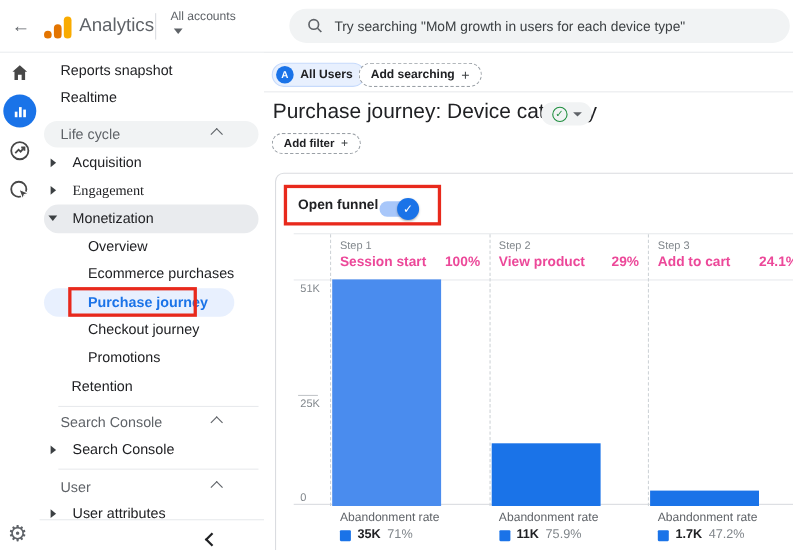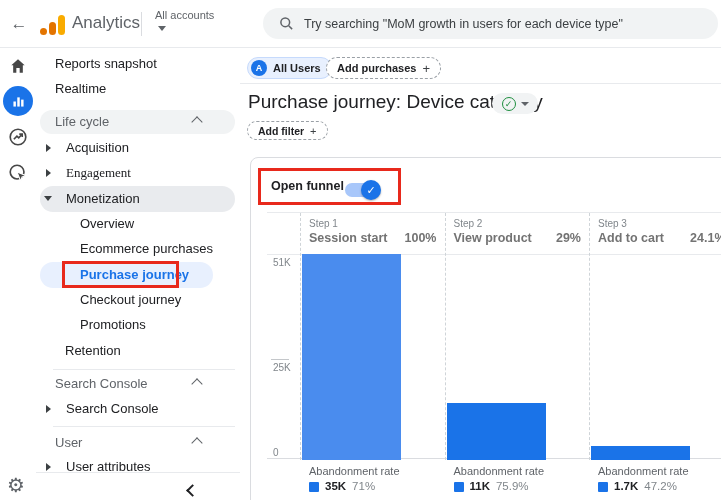--- a/index.html
+++ b/index.html
@@ -90,21 +90,21 @@
                  justify-content:center; cursor:pointer; box-shadow:0 1px 2px rgba(0,0,0,.3); }
 
   
   .funnel-table { position:absolute; left:16px; top:54px; width:504px; height:247px;
                   border-top:1px solid #e8eaed; border-bottom:1px solid #dadce0; }
   .gridline { position:absolute; left:0; right:0; height:1px; background:#e8eaed; }
   .ytick { position:absolute; left:4px; width:18px; height:1px; background:#c4c7ca; }
   .ylab { position:absolute; left:6px; font-size:10px; color:#80868b; }
   .fcol { position:absolute; top:0; width:144.5px; height:247px; border-left:1px dashed #cfd4d8; }
   .fstep { margin:5px 8px 0; font-size:10px; color:#80868b; }
-  .fname-row { margin:2px 8px 0; display:flex; font-size:12.5px; font-weight:bold; color:#737373; }
+  .fname-row { margin:2px 8px 0; display:flex; font-size:12.5px; font-weight:bold; color:#ec4899; }
   .fpct { margin-left:auto; }
   .fbar { position:absolute; left:1px; bottom:0; width:99px; cursor:pointer; }
   .fabandon { position:absolute; top:252px; left:8px; width:132px; }
   .fab-label { font-size:11px; color:#5f6368; }
   .fab-row { display:flex; align-items:flex-end; gap:6px; margin-top:3px; }
   .fab-square { width:10px; height:10px; border-radius:1px; }
   .fab-value { font-size:11.5px; font-weight:bold; color:#202124; }
   .fab-pct { font-size:11.5px; color:#80868b; }
 </style>
 </head>
@@ -205,21 +205,21 @@
 
     <div class="sb-div" style="left:0; top:424px; width:204px;"></div>
     <span class="collapse-chev"></span>
   </div>
 
   <div class="chip chip-allusers">
     <span class="chip-avatar">A</span>
     <span>All Users</span>
   </div>
   <div class="chip chip-dashed chip-addcmp">
-    <span>Add purchases</span>
+    <span>Add searching</span>
     <span class="chip-plus">+</span>
   </div>
   <div class="main-divider"></div>
 
   <div class="page-title">Purchase journey: Device category</div>
   <div class="title-badge">
     <span class="badge-check-circle">✓</span>
     <span class="badge-caret"></span>
   </div>
 

